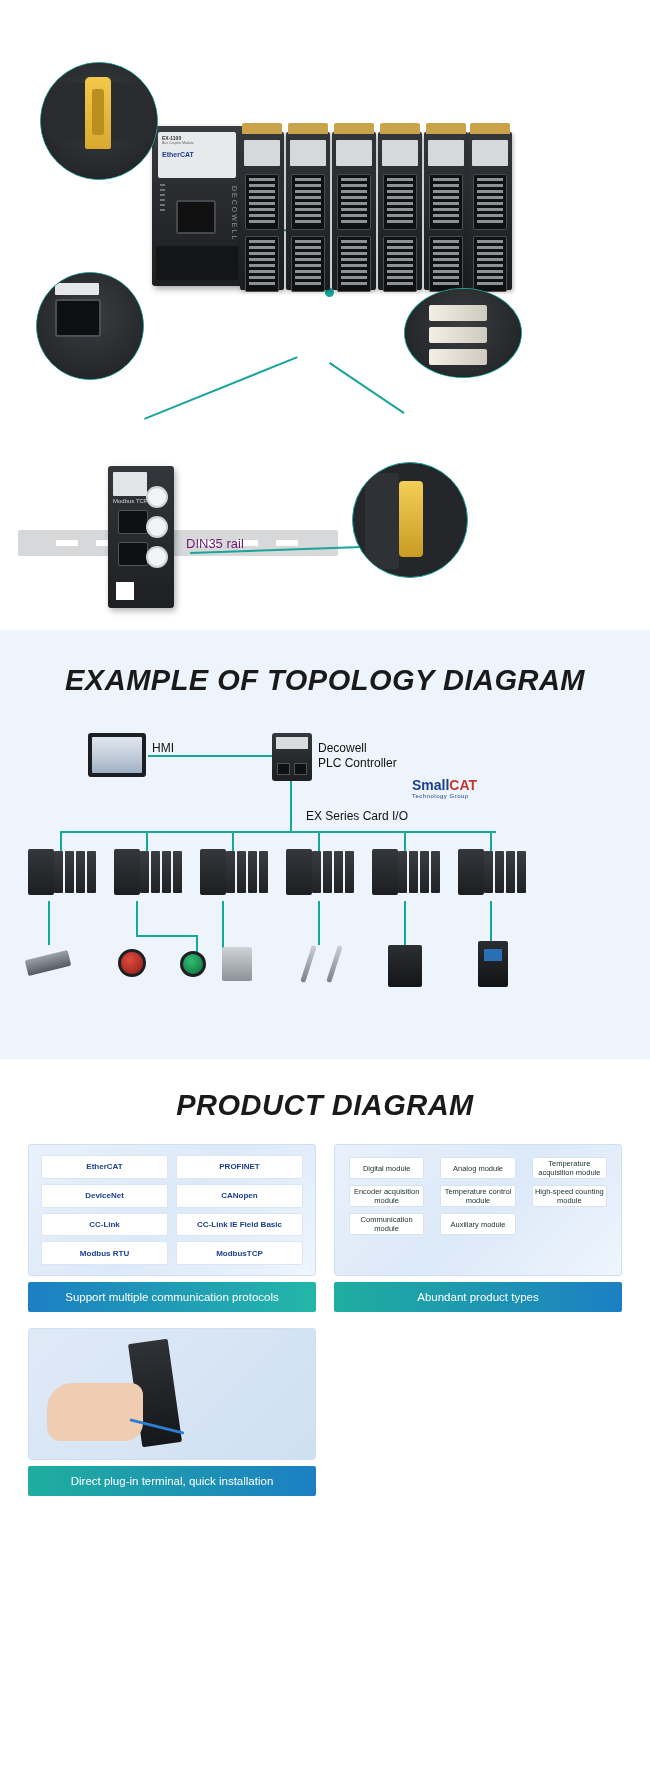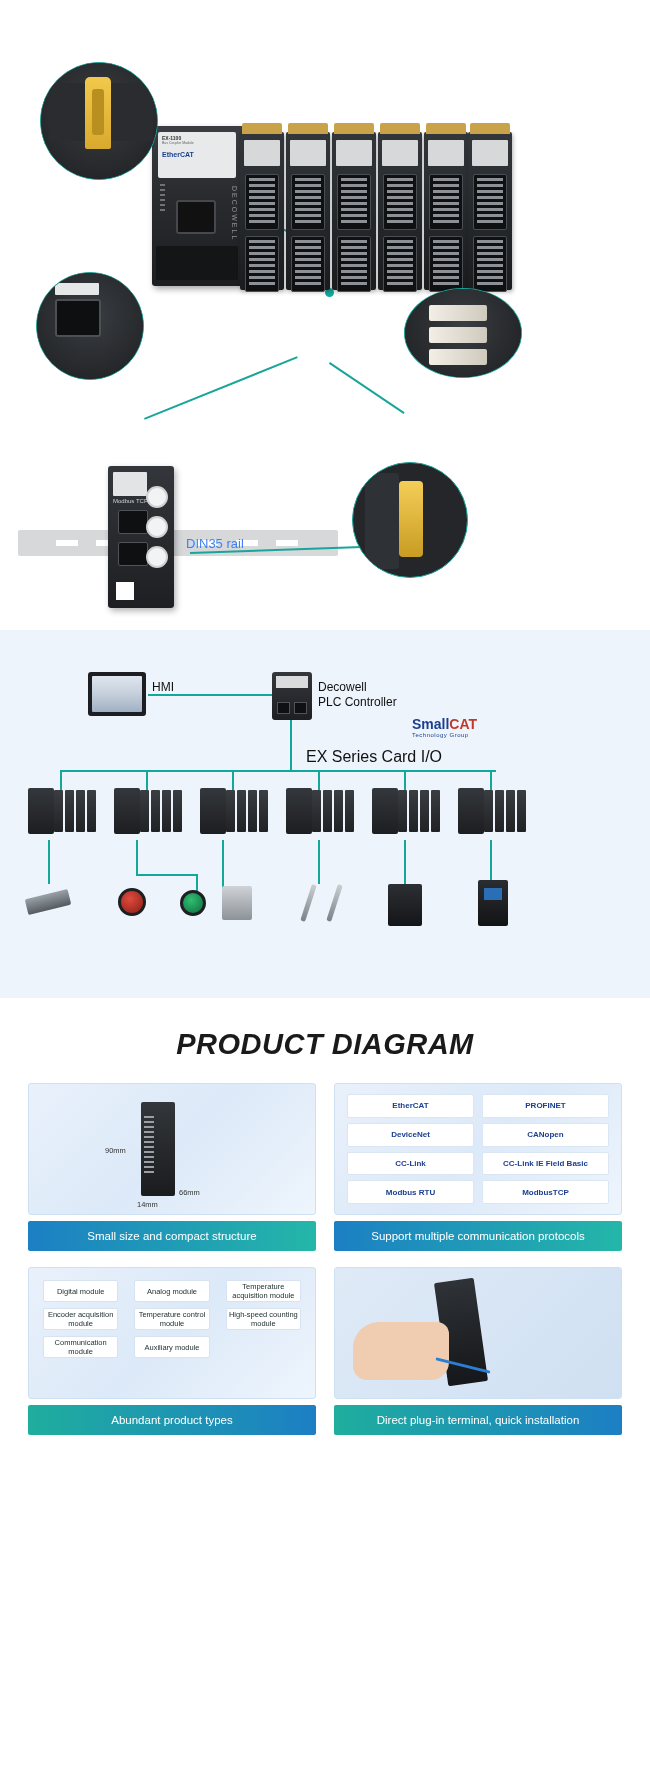--- a/index.html
+++ b/index.html
@@ -179,21 +179,21 @@
   .din-module .qr {
     position: absolute; left: 8px; bottom: 8px; width: 18px; height: 18px;
     background: #fff;
   }
   .knob {
     position: absolute; width: 22px; height: 22px; border-radius: 50%;
     background: #f2f3f4; border: 2px solid #cfd1d3;
   }
   .din-label {
     position: absolute; left: 186px; top: 116px;
-    font-size: 13px; color: #3b82f6;
+    font-size: 13px; color: #701a75;
   }
   .callout-d {
     position: absolute; left: 352px; top: 42px; width: 116px; height: 116px;
     border: 1.5px solid #1aa59a; border-radius: 50%; overflow: hidden;
     background: #24262a;
   }
   .callout-d .clip2 {
     position: absolute; left: 46px; top: 18px; width: 24px; height: 76px;
     background: linear-gradient(180deg,#f4ce58,#c99c22); border-radius: 4px;
   }
@@ -201,21 +201,21 @@
     position: absolute; left: 12px; top: 10px; width: 34px; height: 96px;
     background: #2e3135; border-radius: 3px;
   }
 
   
   .sec-topology {
     background: #eef4fc;
     padding: 34px 0 26px 0;
     position: relative;
   }
-  .topo-stage { position: relative; width: 650px; height: 300px; margin-top: 8px; }
+  .topo-stage { position: relative; width: 650px; height: 300px; margin-top: 36px; }
   .hmi {
     position: absolute; left: 88px; top: 0; width: 58px; height: 44px;
     background: #1c1e21; border-radius: 3px; padding: 4px;
   }
   .hmi .screen {
     width: 100%; height: 100%;
     background: linear-gradient(180deg,#dfe6ef 0%,#c5cfdb 50%,#9fb0c4 100%);
     border-radius: 1px;
   }
   .hmi-label { position: absolute; left: 152px; top: 8px; font-size: 12px; }
@@ -224,21 +224,21 @@
     background: linear-gradient(180deg,#34373b,#1d1f22); border-radius: 3px;
   }
   .plc .pscr { position: absolute; left: 4px; top: 4px; right: 4px; height: 12px; background: #d9dbdd; }
   .plc .prj { position: absolute; left: 5px; bottom: 6px; width: 13px; height: 12px; background: #0f1012; border: 1px solid #4f5258; }
   .plc .prj2 { position: absolute; right: 5px; bottom: 6px; width: 13px; height: 12px; background: #0f1012; border: 1px solid #4f5258; }
   .plc-label { position: absolute; left: 318px; top: 8px; font-size: 12px; line-height: 15px; }
   .ecat-logo { position: absolute; left: 412px; top: 44px; text-align: left; }
   .ecat-logo .l1 { font-size: 14px; font-weight: bold; color: #1b3f8f; }
   .ecat-logo .l1 b { color: #c0392b; }
   .ecat-logo .l2 { font-size: 6px; color: #1b3f8f; letter-spacing: .5px; }
-  .ex-label { position: absolute; left: 306px; top: 76px; font-size: 16px; }
+  .ex-label { position: absolute; left: 306px; top: 76px; font-size: 12px; }
 
   .bus-line { position: absolute; background: #14a89c; }
   .node-group { position: absolute; top: 116px; width: 74px; height: 52px; }
   .node-group .blk {
     position: absolute; left: 0; top: 0; width: 26px; height: 46px;
     background: linear-gradient(180deg,#34373b,#1c1e21); border-radius: 2px;
   }
   .node-group .cards {
     position: absolute; left: 26px; top: 2px; width: 48px; height: 42px;
   }
@@ -571,20 +571,21 @@
 
     <div class="line" style="left:190px; top:132px; width:172px; transform: rotate(-2deg);"></div>
 
     <div class="callout-d">
       <div class="blk"></div>
       <div class="clip2"></div>
     </div>
   </section>
 
   <section class="sec-topology">
+    <h2 class="section-title">EXAMPLE OF TOPOLOGY DIAGRAM</h2>
 
     <div class="topo-stage">
 
       <div class="hmi">
           <div class="screen"></div>
         </div>
       <div class="hmi-label">HMI</div>
 
       <div class="plc">
         <div class="pscr"></div>
@@ -687,44 +688,20 @@
       <div class="fd servo dev-row" style="left:388px; top:212px;"></div>
       <div class="fd inverter dev-row" style="left:478px; top:208px;"></div>
     </div>
   </section>
 
   <section class="sec-features">
     <h2 class="section-title">PRODUCT DIAGRAM</h2>
 
     <div class="feat-grid">
 
-      <div class="feat-card">
-        <div class="feat-img">
-          <div class="dim-module">
-            <div class="pins">
-                <i></i>
-                <i></i>
-                <i></i>
-                <i></i>
-                <i></i>
-                <i></i>
-                <i></i>
-                <i></i>
-                <i></i>
-                <i></i>
-                <i></i>
-                <i></i>
-              </div>
-          </div>
-          <div class="dim-text" style="left:76px; top:62px;">90mm</div>
-          <div class="dim-text" style="left:150px; top:104px;">66mm</div>
-          <div class="dim-text" style="left:108px; top:116px;">14mm</div>
-        </div>
-        <div class="feat-cap">Small size and compact structure</div>
-      </div>
 
       <div class="feat-card">
         <div class="feat-img">
           <div class="proto">
             <div class="chip">EtherCAT</div>
             <div class="chip">PROFINET</div>
             <div class="chip">DeviceNet</div>
             <div class="chip">CANopen</div>
             <div class="chip">CC-Link</div>
             <div class="chip">CC-Link IE Field Basic</div>

